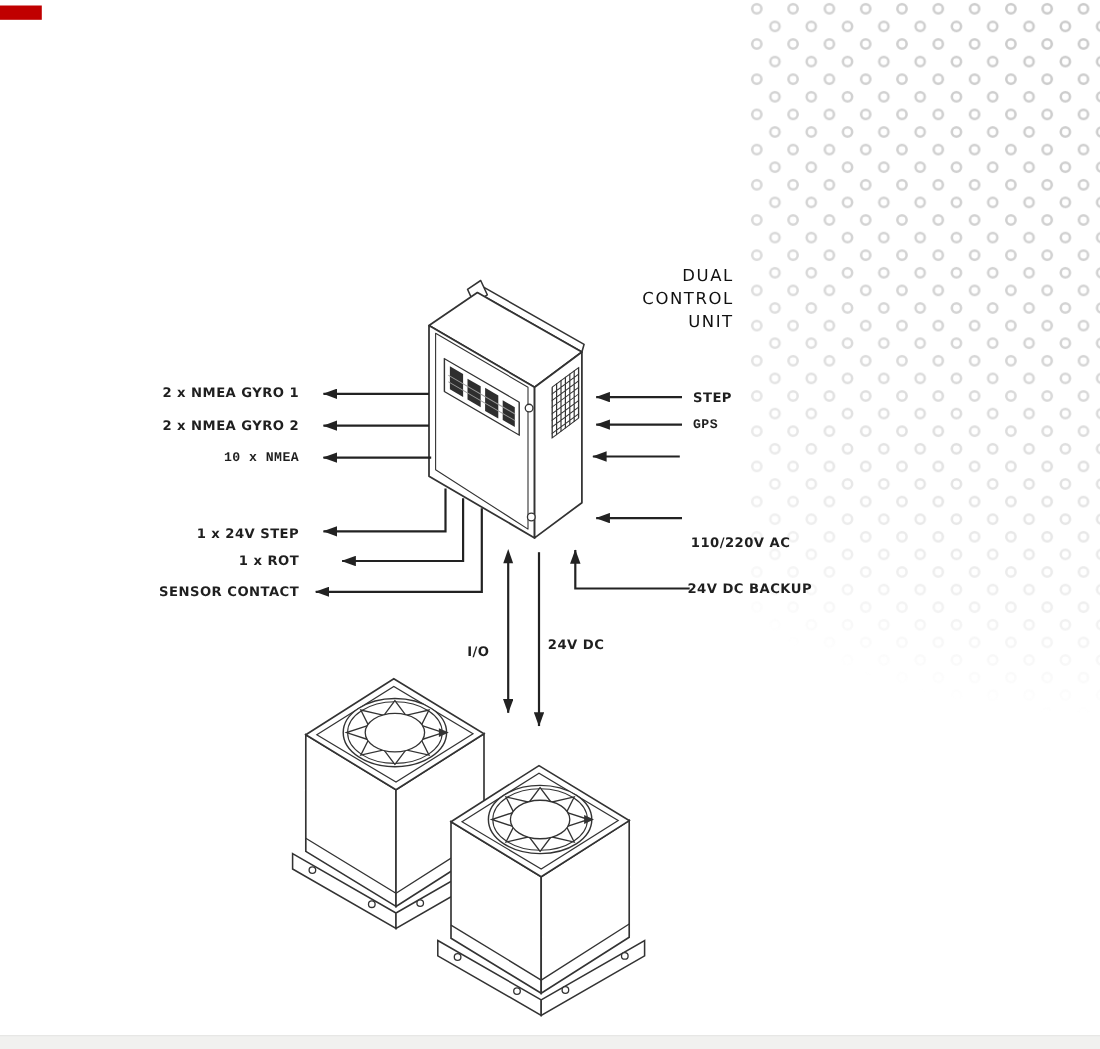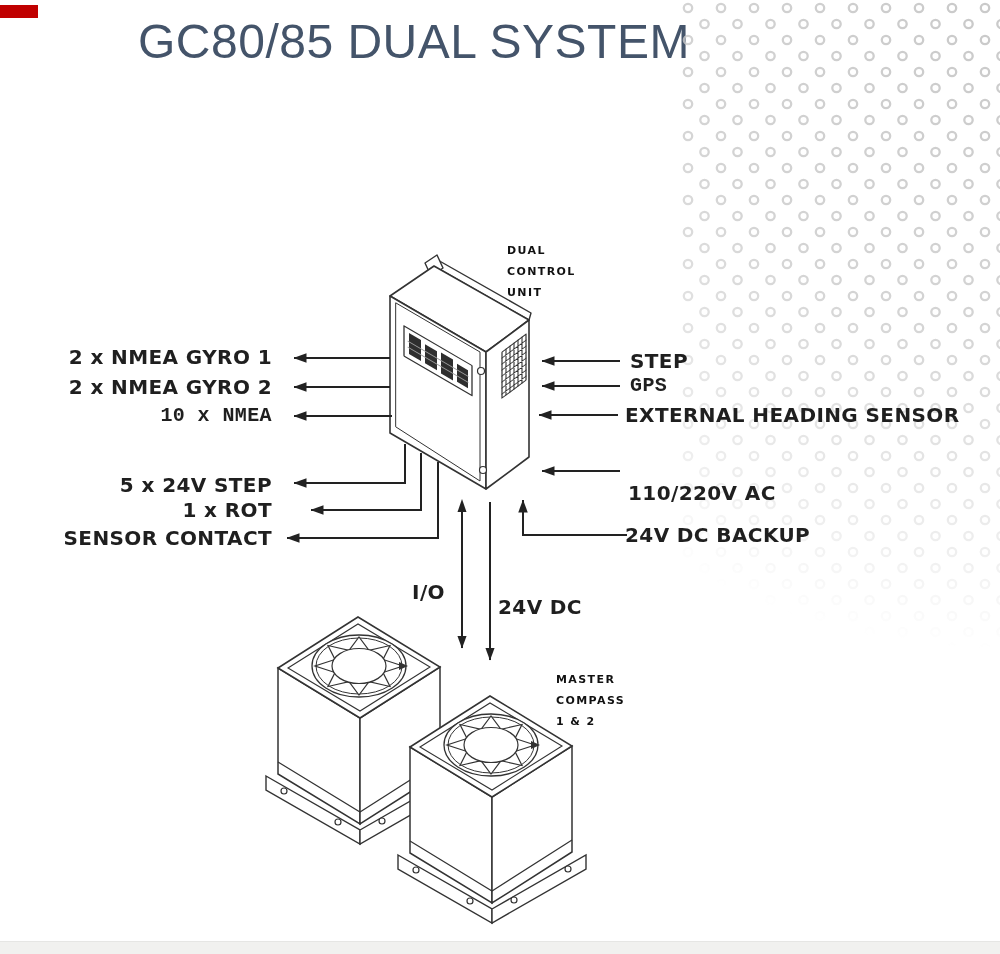--- a/index.html
+++ b/index.html
@@ -4,36 +4,35 @@
 <style>
   html,body{margin:0;padding:0;background:#fff;}
   #page{position:relative;width:1000px;height:954px;background:#ffffff;overflow:hidden;
         font-family:"DejaVu Sans","Liberation Sans",sans-serif;}
   .corner-mark{position:absolute;left:0;top:5px;width:38px;height:13px;background:#C00000;}
   .page-title{position:absolute;left:138px;top:14px;width:700px;
               font-family:"Liberation Sans",sans-serif;
               font-size:48px;font-weight:400;color:#44546A;letter-spacing:0.5px;white-space:nowrap;}
   .dots{position:absolute;right:0;top:0;}
   .art{position:absolute;left:0;top:0;pointer-events:none;}
-  .dlabel{position:absolute;color:#1f1f1f;font-weight:bold;font-size:20px;
+  .dlabel{position:absolute;color:#1f1f1f;font-weight:bold;font-size:12px;
           letter-spacing:0.4px;white-space:nowrap;line-height:18px;}
   .dlabel.right-align{text-align:right;}
-  .dheader{position:absolute;color:#111;font-weight:bold;font-size:11px;letter-spacing:1.4px;
-           text-align:left;white-space:pre-line;line-height:21px;width:160px;}
+  .dheader{position:absolute;color:#111;font-weight:normal;font-size:15px;letter-spacing:1.4px;
+           text-align:right;white-space:pre-line;line-height:21px;width:160px;}
   .footer-bar{position:absolute;left:0;top:941px;width:1000px;height:13px;
               background:#f1f1ef;border-top:1px solid #e6e6e4;box-sizing:border-box;}
 </style>
 </head>
 <body>
 
 <div id="page">
 
   <div class="corner-mark"></div>
 
-  <div class="page-title">GC80/85 DUAL SYSTEM</div>
 
   <svg class="dots" width="320" height="660" viewBox="0 0 320 660">
     <defs>
       <pattern id="dotp" width="33" height="32" patternUnits="userSpaceOnUse">
         <circle cx="8" cy="8" r="4.2" fill="none" stroke="#c9c9c9" stroke-width="2.3"></circle>
         <circle cx="24.5" cy="24" r="4.2" fill="none" stroke="#c9c9c9" stroke-width="2.3"></circle>
       </pattern>
       <radialGradient id="dotfade" gradientUnits="userSpaceOnUse" cx="320" cy="0" r="650">
         <stop offset="0" stop-color="#fff" stop-opacity="1"></stop>
         <stop offset="0.5" stop-color="#fff" stop-opacity="0.8"></stop>
@@ -129,34 +128,30 @@
       <path d="M462,510 L462,648" marker-end="url(#arr)"></path>
       <path d="M490,502 L490,660" marker-end="url(#arr)"></path>
     </g>
     <polygon points="457.5,512 466.5,512 462,499" fill="#222"></polygon>
   </svg>
 
   <div class="dheader" style="left:507px;top:240px;">DUAL
 CONTROL
 UNIT</div>
 
-  <div class="dheader" style="left:556px;top:669px;">MASTER
-COMPASS
-1 &amp; 2</div>
 
   <div class="dlabel right-align" style="right:728px;top:348px;">2 x NMEA GYRO 1</div>
   <div class="dlabel right-align" style="right:728px;top:378px;">2 x NMEA GYRO 2</div>
   <div class="dlabel right-align" style="right:728px;top:407px;font-family:Liberation Mono, monospace;">10 x NMEA</div>
-  <div class="dlabel right-align" style="right:728px;top:476px;">5 x 24V STEP</div>
+  <div class="dlabel right-align" style="right:728px;top:476px;">1 x 24V STEP</div>
   <div class="dlabel right-align" style="right:728px;top:501px;">1 x ROT</div>
   <div class="dlabel right-align" style="right:728px;top:529px;">SENSOR CONTACT</div>
 
   <div class="dlabel" style="left:630px;top:352px;">STEP</div>
   <div class="dlabel" style="left:630px;top:377px;font-family:Liberation Mono, monospace;">GPS</div>
-  <div class="dlabel" style="left:625px;top:406px;">EXTERNAL HEADING SENSOR</div>
   <div class="dlabel" style="left:628px;top:462px;margin-top:22px;">110/220V AC</div>
   <div class="dlabel" style="left:625px;top:526px;">24V DC BACKUP</div>
 
   <div class="dlabel right-align" style="right:555px;top:583px;">I/O</div>
-  <div class="dlabel" style="left:498px;top:598px;">24V DC</div>
+  <div class="dlabel" style="left:498px;top:577px;">24V DC</div>
 
   <div class="footer-bar"></div>
 </div>
 
 </body></html>

